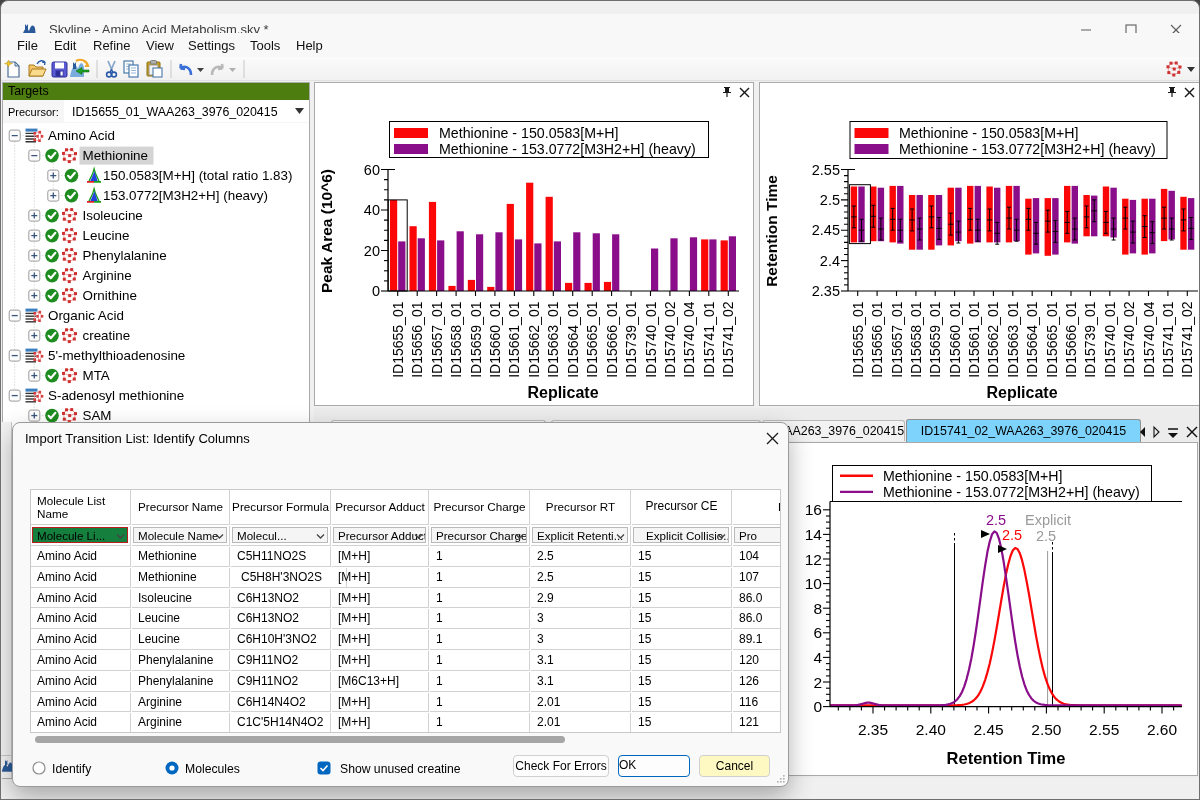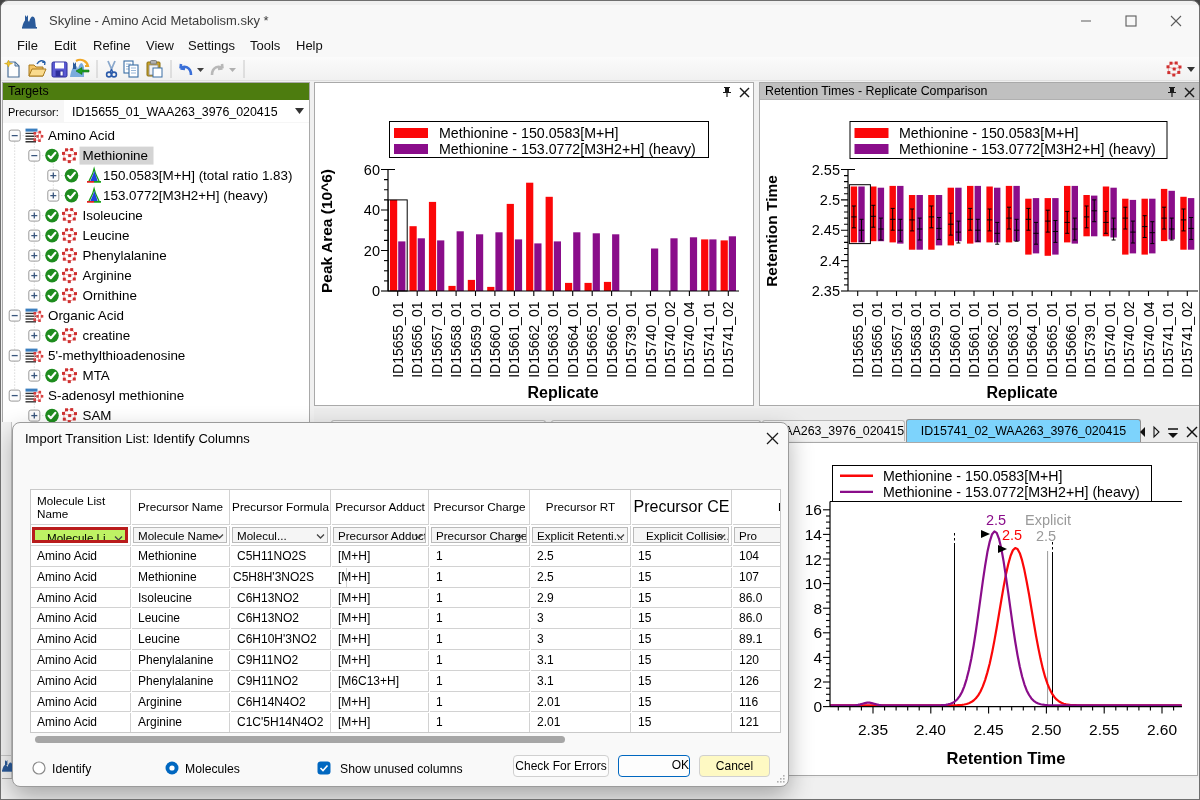--- a/index.html
+++ b/index.html
@@ -2,21 +2,21 @@
 <html><head><meta charset="utf-8"><style>
 * { margin:0; padding:0; box-sizing:border-box; }
 body { font-family:"Liberation Sans", sans-serif; width:1200px; height:800px; overflow:hidden; background:#444; }
 .win { position:absolute; left:0; top:0; width:1200px; height:800px; background:#f0f0f0;
        border:1px solid #6f6f6f; border-radius:8px 8px 0 0; overflow:hidden; }
 .abs { position:absolute; }
 .chart-panel { position:absolute; background:#fff; border:1px solid #a9a9a9; }
 </style></head><body>
 <div class="win">
 
-  <div class="abs" style="left:0;top:4px;width:1198px;height:32px;background:#f8f8f8">
+  <div class="abs" style="left:0;top:13px;width:1198px;height:32px;background:#f8f8f8">
     <svg class="abs" style="left:20px;top:8px" width="17" height="17" viewBox="0 0 17 17">
       <path d="M1 15 C 3 6, 6 5, 8 9 C 10 3, 12 2, 14 6 L 15 15 Z" fill="#2a5a9a"></path>
       <path d="M4 8 L4 2 L5.5 4 L7 2 L7 8" fill="#2a5a9a"></path>
       <rect x="1" y="14" width="15" height="1.6" fill="#2a5a9a"></rect>
     </svg>
     <div class="abs" style="left:48px;top:8px;font-size:13px;color:#3c3c3c">Skyline - Amino Acid Metabolism.sky *</div>
     <svg class="abs" style="left:1075px;top:6px" width="110" height="20" viewBox="0 0 110 20">
       <line x1="5" y1="10" x2="15" y2="10" stroke="#5c5c5c" stroke-width="1.1"></line>
       <rect x="50" y="5" width="10" height="10" fill="none" stroke="#5c5c5c" stroke-width="1.1"></rect>
       <line x1="95" y1="5" x2="105" y2="15" stroke="#5c5c5c" stroke-width="1.1"></line>
@@ -590,21 +590,20 @@
           <rect x="74.5" y="20.5" width="319" height="36" fill="#fff" stroke="#000" stroke-width="1"></rect>
           <rect x="79" y="27" width="34" height="10" fill="#fb0708"></rect>
           <rect x="79" y="43" width="34" height="10" fill="#8a0d8a"></rect>
           <text x="124" y="36.5" font-size="14.2" fill="#000">Methionine - 150.0583[M+H]</text>
           <text x="124" y="52.5" font-size="14.2" fill="#000">Methionine - 153.0772[M3H2+H] (heavy)</text>
         </svg>
       </div>
   </div>
 
   <div class="chart-panel" style="left:758px;top:81px;width:441px;height:324px">
-    <div class="abs" style="left:0;top:0;width:439px;height:17px;background:#c0c0c0;font-size:12.4px;line-height:16px;padding-left:5px;border-bottom:1px solid #b0b0b0">Retention Times - Replicate Comparison</div>
     <svg style="position:absolute;left:405px;top:2px" width="14" height="14" viewBox="0 0 14 14">
         <path d="M4 2 L10 2 L10 3 L9 3 L9 7 L11 7 L11 8 L3 8 L3 7 L5 7 L5 3 L4 3 Z" fill="#1a1a1a"></path>
         <line x1="7" y1="8" x2="7" y2="12" stroke="#1a1a1a" stroke-width="1.2"></line>
       </svg>
       <svg style="position:absolute;left:423px;top:3px" width="13" height="13" viewBox="0 0 13 13">
         <line x1="2" y1="2" x2="11" y2="11" stroke="#1a1a1a" stroke-width="1.4"></line>
         <line x1="11" y1="2" x2="2" y2="11" stroke="#1a1a1a" stroke-width="1.4"></line>
       </svg>
     <div class="abs" style="left:0;top:18px;width:439px;height:304px;background:#fff">
         <svg width="442" height="306" viewBox="0 0 442 306" style="position:absolute;left:0;top:0">
@@ -1005,26 +1004,26 @@
         <line x1="13" y1="2" x2="2" y2="13" stroke="#1a1a1a" stroke-width="1.2"></line>
       </svg>
     <div style="position:absolute;left:17px;top:66px;width:751px;height:244px;overflow:hidden;border:1px solid #c9c9c9;background:#fff">
         <div style="position:absolute;left:0;top:0;width:900px;height:36px">
           <div style="position:absolute;left:0px;top:0;width:100px;height:35px;border-right:1px solid #d2d2d2;border-bottom:1px solid #d2d2d2;display:flex;align-items:center;justify-content:flex-start;padding-left:6px;font-size:11.7px;line-height:13.5px;text-align:left;white-space:nowrap">Molecule List<br>Name</div>
           <div style="position:absolute;left:101px;top:0;width:98px;height:35px;border-right:1px solid #d2d2d2;border-bottom:1px solid #d2d2d2;display:flex;align-items:center;justify-content:center;font-size:11.7px;line-height:13.5px;text-align:center;white-space:nowrap">Precursor Name</div>
           <div style="position:absolute;left:200px;top:0;width:100px;height:35px;border-right:1px solid #d2d2d2;border-bottom:1px solid #d2d2d2;display:flex;align-items:center;justify-content:center;font-size:11.7px;line-height:13.5px;text-align:center;white-space:nowrap">Precursor Formula</div>
           <div style="position:absolute;left:301px;top:0;width:97px;height:35px;border-right:1px solid #d2d2d2;border-bottom:1px solid #d2d2d2;display:flex;align-items:center;justify-content:center;font-size:11.7px;line-height:13.5px;text-align:center;white-space:nowrap">Precursor Adduct</div>
           <div style="position:absolute;left:399px;top:0;width:100px;height:35px;border-right:1px solid #d2d2d2;border-bottom:1px solid #d2d2d2;display:flex;align-items:center;justify-content:center;font-size:11.7px;line-height:13.5px;text-align:center;white-space:nowrap">Precursor Charge</div>
           <div style="position:absolute;left:500px;top:0;width:100px;height:35px;border-right:1px solid #d2d2d2;border-bottom:1px solid #d2d2d2;display:flex;align-items:center;justify-content:center;font-size:11.7px;line-height:13.5px;text-align:center;white-space:nowrap">Precursor RT</div>
-          <div style="position:absolute;left:601px;top:0;width:100px;height:35px;border-right:1px solid #d2d2d2;border-bottom:1px solid #d2d2d2;display:flex;align-items:center;justify-content:center;font-size:16px;line-height:13.5px;text-align:center;white-space:nowrap">Precursor CE</div>
+          <div style="position:absolute;left:601px;top:0;width:100px;height:35px;border-right:1px solid #d2d2d2;border-bottom:1px solid #d2d2d2;display:flex;align-items:center;justify-content:center;font-size:12px;line-height:13.5px;text-align:center;white-space:nowrap">Precursor CE</div>
           <div style="position:absolute;left:702px;top:0;width:109px;height:35px;border-right:1px solid #d2d2d2;border-bottom:1px solid #d2d2d2;display:flex;align-items:center;justify-content:center;font-size:11.7px;line-height:13.5px;text-align:center;white-space:nowrap">Pro</div>
         </div>
         <div style="position:absolute;left:0;top:36px;width:900px;height:21px">
           <div style="position:absolute;left:0px;top:0;width:100px;height:20px;border-right:1px solid #d2d2d2;border-bottom:1px solid #d2d2d2;background:#fff">
-            <div style="position:absolute;left:1px;top:1px;right:2px;bottom:2px;border:3px solid #b91c1c;background:#bef264;font-size:11.6px;line-height:15px;padding-left:12px;white-space:nowrap;overflow:hidden">Molecule Li...<svg style="position:absolute;right:2px;top:5px" width="9" height="7" viewBox="0 0 9 7">
+            <div style="position:absolute;left:1px;top:1px;right:2px;bottom:2px;border:1px solid #b91c1c;background:#15803d;font-size:11.6px;line-height:15px;padding-left:4px;white-space:nowrap;overflow:hidden">Molecule Li...<svg style="position:absolute;right:2px;top:5px" width="9" height="7" viewBox="0 0 9 7">
                 <path d="M1 1.5 L4.5 5 L8 1.5" stroke="#444" stroke-width="1.3" fill="none"></path>
               </svg></div>
           </div>
           <div style="position:absolute;left:101px;top:0;width:98px;height:20px;border-right:1px solid #d2d2d2;border-bottom:1px solid #d2d2d2;background:#fff">
             <div style="position:absolute;left:1px;top:1px;right:2px;bottom:2px;border:1px solid #b9b9b9;background:#f5f5f5;font-size:11.6px;line-height:15px;padding-left:4px;white-space:nowrap;overflow:hidden">Molecule Name<svg style="position:absolute;right:2px;top:5px" width="9" height="7" viewBox="0 0 9 7">
                 <path d="M1 1.5 L4.5 5 L8 1.5" stroke="#444" stroke-width="1.3" fill="none"></path>
               </svg></div>
           </div>
           <div style="position:absolute;left:200px;top:0;width:100px;height:20px;border-right:1px solid #d2d2d2;border-bottom:1px solid #d2d2d2;background:#fff">
             <div style="position:absolute;left:1px;top:1px;right:2px;bottom:2px;border:1px solid #b9b9b9;background:#f5f5f5;font-size:11.6px;line-height:15px;padding-left:4px;white-space:nowrap;overflow:hidden">Molecul...<svg style="position:absolute;right:2px;top:5px" width="9" height="7" viewBox="0 0 9 7">
@@ -1061,21 +1060,21 @@
           <div style="position:absolute;left:200px;top:0;width:100px;height:19.8px;border-right:1px solid #d2d2d2;border-bottom:1px solid #d2d2d2;font-size:12px;line-height:19.8px;padding-left:6px;white-space:nowrap;overflow:hidden">C5H11NO2S</div>
           <div style="position:absolute;left:301px;top:0;width:97px;height:19.8px;border-right:1px solid #d2d2d2;border-bottom:1px solid #d2d2d2;font-size:12px;line-height:19.8px;padding-left:6px;white-space:nowrap;overflow:hidden">[M+H]</div>
           <div style="position:absolute;left:399px;top:0;width:100px;height:19.8px;border-right:1px solid #d2d2d2;border-bottom:1px solid #d2d2d2;font-size:12px;line-height:19.8px;padding-left:6px;white-space:nowrap;overflow:hidden">1</div>
           <div style="position:absolute;left:500px;top:0;width:100px;height:19.8px;border-right:1px solid #d2d2d2;border-bottom:1px solid #d2d2d2;font-size:12px;line-height:19.8px;padding-left:6px;white-space:nowrap;overflow:hidden">2.5</div>
           <div style="position:absolute;left:601px;top:0;width:100px;height:19.8px;border-right:1px solid #d2d2d2;border-bottom:1px solid #d2d2d2;font-size:12px;line-height:19.8px;padding-left:6px;white-space:nowrap;overflow:hidden">15</div>
           <div style="position:absolute;left:702px;top:0;width:109px;height:19.8px;border-right:1px solid #d2d2d2;border-bottom:1px solid #d2d2d2;font-size:12px;line-height:19.8px;padding-left:6px;white-space:nowrap;overflow:hidden">104</div>
         </div>
         <div style="position:absolute;left:0;top:77.8px;width:900px;height:20.8px">
           <div style="position:absolute;left:0px;top:0;width:100px;height:19.8px;border-right:1px solid #d2d2d2;border-bottom:1px solid #d2d2d2;font-size:12px;line-height:19.8px;padding-left:6px;white-space:nowrap;overflow:hidden">Amino Acid</div>
           <div style="position:absolute;left:101px;top:0;width:98px;height:19.8px;border-right:1px solid #d2d2d2;border-bottom:1px solid #d2d2d2;font-size:12px;line-height:19.8px;padding-left:6px;white-space:nowrap;overflow:hidden">Methionine</div>
-          <div style="position:absolute;left:200px;top:0;width:116px;height:19.8px;border-right:1px solid #d2d2d2;border-bottom:1px solid #d2d2d2;font-size:12px;line-height:19.8px;padding-left:2px;white-space:nowrap;overflow:hidden">C5H8H'3NO2S</div>
+          <div style="position:absolute;left:200px;top:0;width:116px;height:19.8px;border-right:1px solid #d2d2d2;border-bottom:1px solid #d2d2d2;font-size:12px;line-height:19.8px;padding-left:10px;white-space:nowrap;overflow:hidden">C5H8H'3NO2S</div>
           <div style="position:absolute;left:301px;top:0;width:97px;height:19.8px;border-right:1px solid #d2d2d2;border-bottom:1px solid #d2d2d2;font-size:12px;line-height:19.8px;padding-left:6px;white-space:nowrap;overflow:hidden">[M+H]</div>
           <div style="position:absolute;left:399px;top:0;width:100px;height:19.8px;border-right:1px solid #d2d2d2;border-bottom:1px solid #d2d2d2;font-size:12px;line-height:19.8px;padding-left:6px;white-space:nowrap;overflow:hidden">1</div>
           <div style="position:absolute;left:500px;top:0;width:100px;height:19.8px;border-right:1px solid #d2d2d2;border-bottom:1px solid #d2d2d2;font-size:12px;line-height:19.8px;padding-left:6px;white-space:nowrap;overflow:hidden">2.5</div>
           <div style="position:absolute;left:601px;top:0;width:100px;height:19.8px;border-right:1px solid #d2d2d2;border-bottom:1px solid #d2d2d2;font-size:12px;line-height:19.8px;padding-left:6px;white-space:nowrap;overflow:hidden">15</div>
           <div style="position:absolute;left:702px;top:0;width:109px;height:19.8px;border-right:1px solid #d2d2d2;border-bottom:1px solid #d2d2d2;font-size:12px;line-height:19.8px;padding-left:6px;white-space:nowrap;overflow:hidden">107</div>
         </div>
         <div style="position:absolute;left:0;top:98.6px;width:900px;height:20.8px">
           <div style="position:absolute;left:0px;top:0;width:100px;height:19.8px;border-right:1px solid #d2d2d2;border-bottom:1px solid #d2d2d2;font-size:12px;line-height:19.8px;padding-left:6px;white-space:nowrap;overflow:hidden">Amino Acid</div>
           <div style="position:absolute;left:101px;top:0;width:98px;height:19.8px;border-right:1px solid #d2d2d2;border-bottom:1px solid #d2d2d2;font-size:12px;line-height:19.8px;padding-left:6px;white-space:nowrap;overflow:hidden">Isoleucine</div>
           <div style="position:absolute;left:200px;top:0;width:100px;height:19.8px;border-right:1px solid #d2d2d2;border-bottom:1px solid #d2d2d2;font-size:12px;line-height:19.8px;padding-left:6px;white-space:nowrap;overflow:hidden">C6H13NO2</div>
@@ -1155,23 +1154,23 @@
       <span class="abs" style="left:39px;top:5px">Identify</span>
       <svg class="abs" style="left:152px;top:4px" width="14" height="14" viewBox="0 0 14 14">
           <circle cx="7" cy="7" r="6.5" fill="#0067c0"></circle>
           <circle cx="7" cy="7" r="2.6" fill="#fff"></circle>
         </svg>
       <span class="abs" style="left:172px;top:5px">Molecules</span>
       <svg class="abs" style="left:304px;top:4px" width="14" height="14" viewBox="0 0 14 14">
           <rect x="0.5" y="0.5" width="13" height="13" rx="3" fill="#0067c0"></rect>
           <path d="M3.5 7 L6 9.5 L10.5 4.5" stroke="#fff" stroke-width="1.6" fill="none"></path>
         </svg>
-      <span class="abs" style="left:327px;top:5px">Show unused columns</span>
+      <span class="abs" style="left:327px;top:5px">Show unused creatine</span>
       <div class="abs" style="left:500px;top:-2px;width:96px;height:22px;background:#fdfdfd;border:1px solid #d0d0d0;border-radius:4px;text-align:center;line-height:20px;white-space:nowrap;font-size:12px">Check For Errors</div>
-      <div class="abs" style="left:605px;top:-2px;width:72px;height:22px;background:#fdfdfd;border:1.6px solid #0067c0;border-radius:4px;text-align:right;line-height:19px;font-size:12px">OK</div>
+      <div class="abs" style="left:605px;top:-2px;width:72px;height:22px;background:#fdfdfd;border:1.6px solid #0067c0;border-radius:4px;text-align:left;line-height:19px;font-size:12px">OK</div>
       <div class="abs" style="left:686px;top:-2px;width:71px;height:22px;background:#fef9c3;border:1px solid #d0d0d0;border-radius:4px;text-align:center;line-height:20px;font-size:12px">Cancel</div>
     </div>
     <svg class="abs" style="right:2px;bottom:2px" width="11" height="11" viewBox="0 0 11 11">
       <g fill="#b0b0b0">
           <rect x="8" y="2" width="1.6" height="1.6"></rect>
           <rect x="8" y="5" width="1.6" height="1.6"></rect>
           <rect x="8" y="8" width="1.6" height="1.6"></rect>
           <rect x="5" y="5" width="1.6" height="1.6"></rect>
           <rect x="5" y="8" width="1.6" height="1.6"></rect>
           <rect x="2" y="8" width="1.6" height="1.6"></rect>

